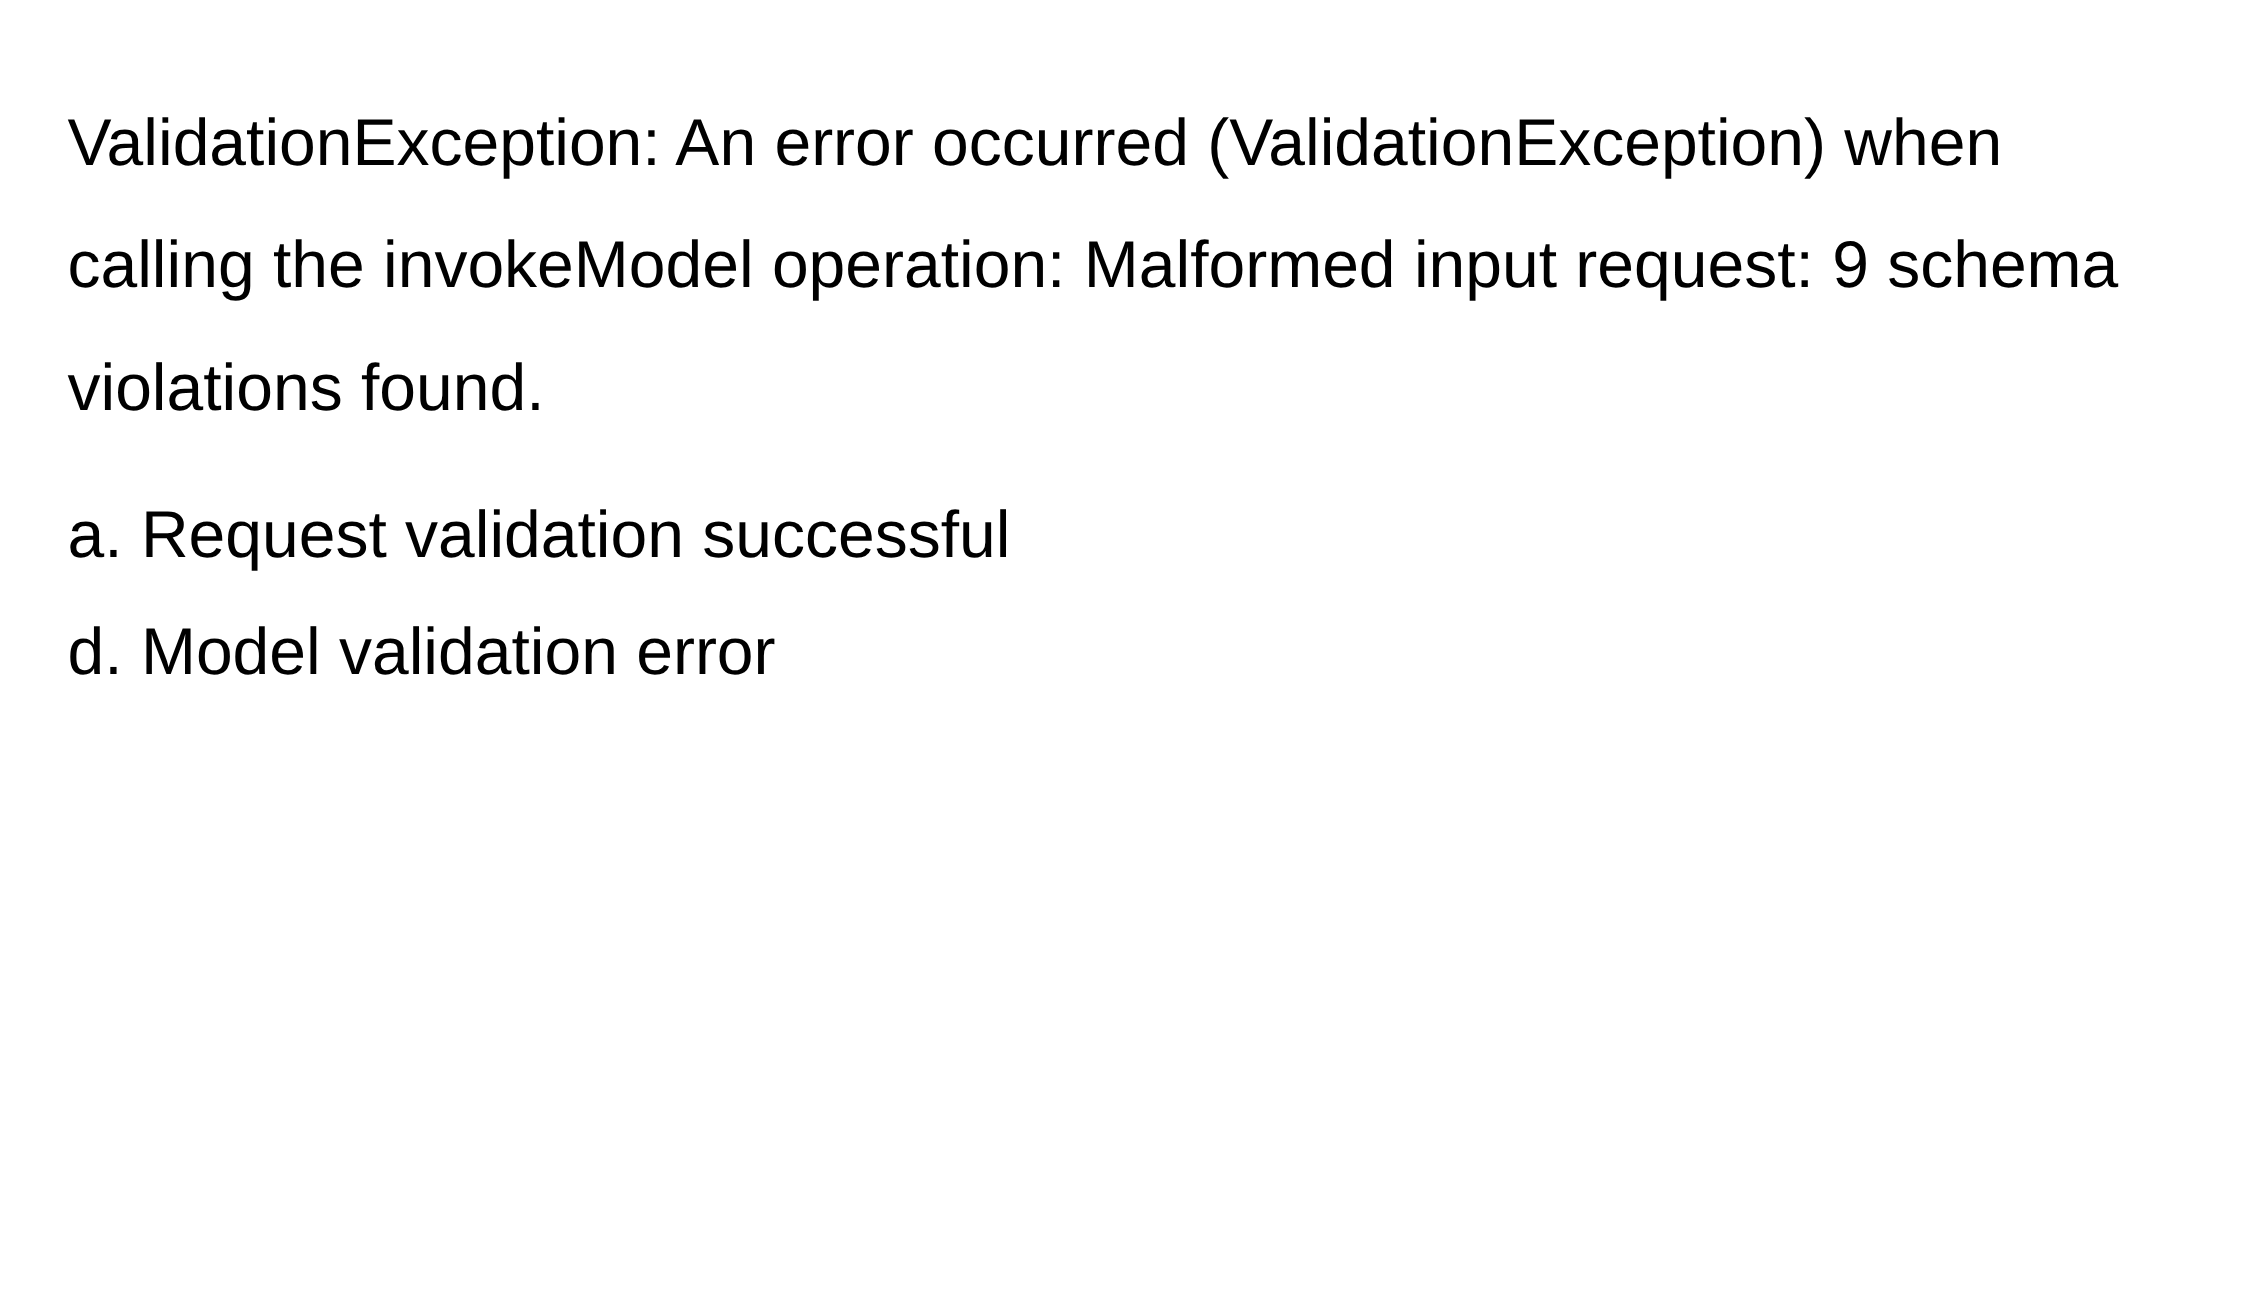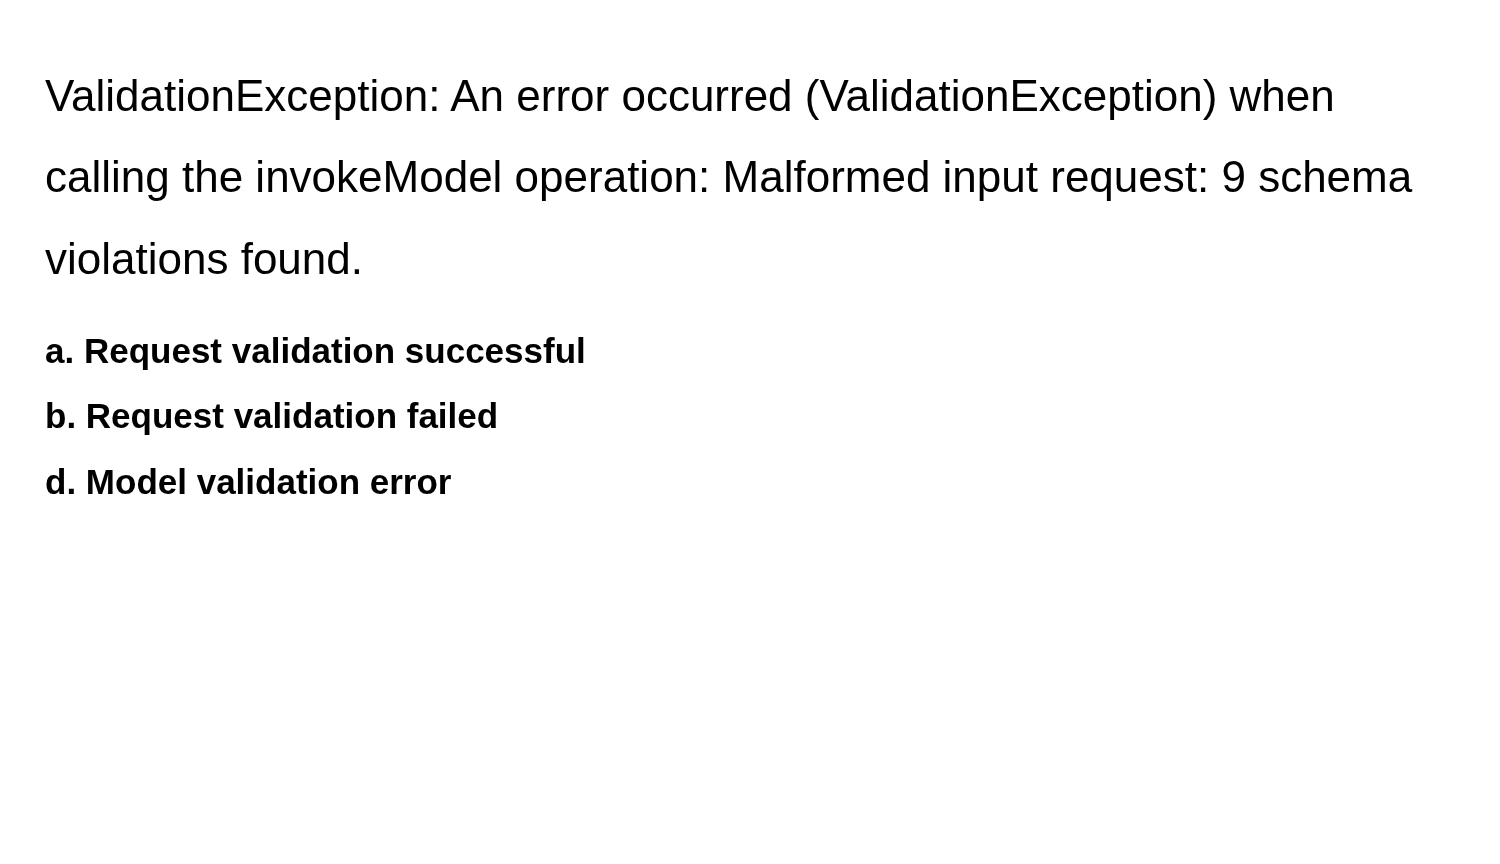--- a/index.html
+++ b/index.html
@@ -20,45 +20,40 @@
       line-height: 1.85;
       font-weight: 400;
       margin-bottom: 28px;
     }
     .options {
       display: flex;
       flex-direction: column;
       gap: 18px;
     }
     .option {
-      font-size: 35px;
+      font-size: 44px;
       line-height: 1.35;
-      font-weight: 700;
+      font-weight: 400;
     }
     .option-label {
       display: inline;
     }
     .option-text {
       display: inline;
     }
   </style>
 </head>
 <body>
 
 <div class="question-text">ValidationException: An error occurred (ValidationException) when calling the invokeModel operation: Malformed input request: 9 schema violations found.</div>
 
 <div class="options">
   <div class="option">
     <span class="option-label">a.</span>
     <span> </span>
     <span class="option-text">Request validation successful</span>
   </div>
   <div class="option">
-    <span class="option-label">b.</span>
-    <span> </span>
-    <span class="option-text">Request validation failed</span>
-  </div>
-  <div class="option">
     <span class="option-label">d.</span>
     <span> </span>
     <span class="option-text">Model validation error</span>
   </div>
 </div>
 
 </body></html>

